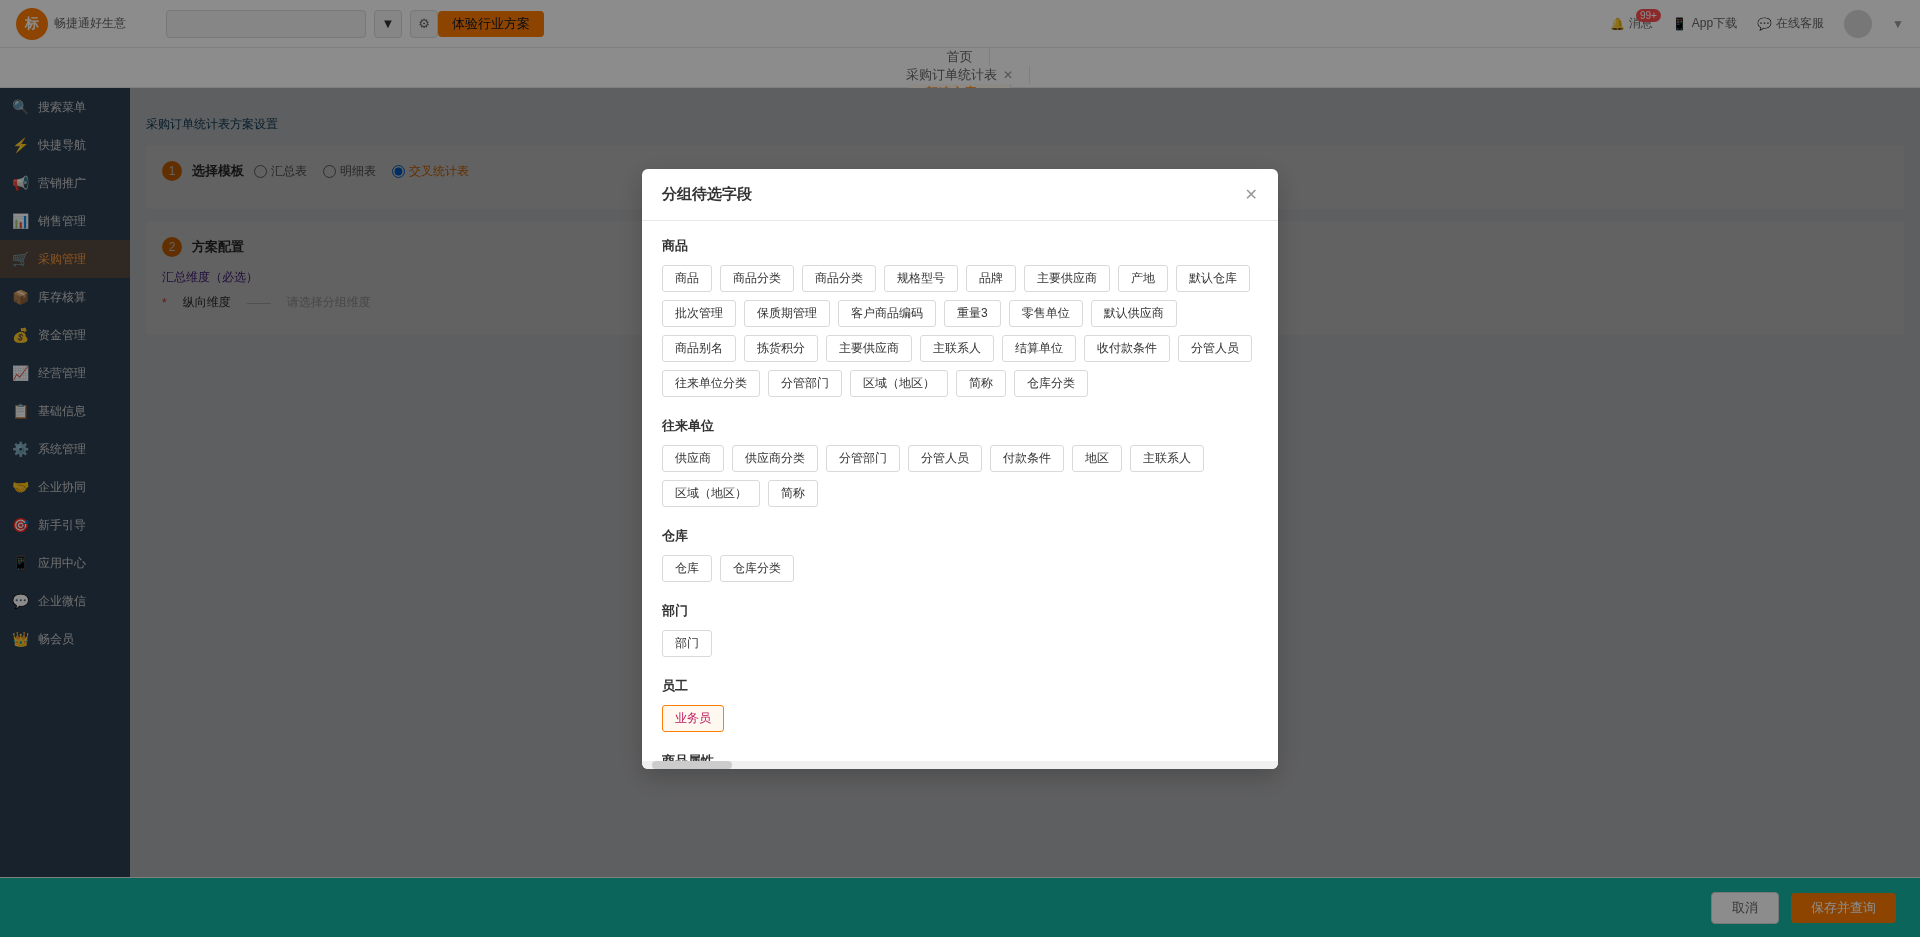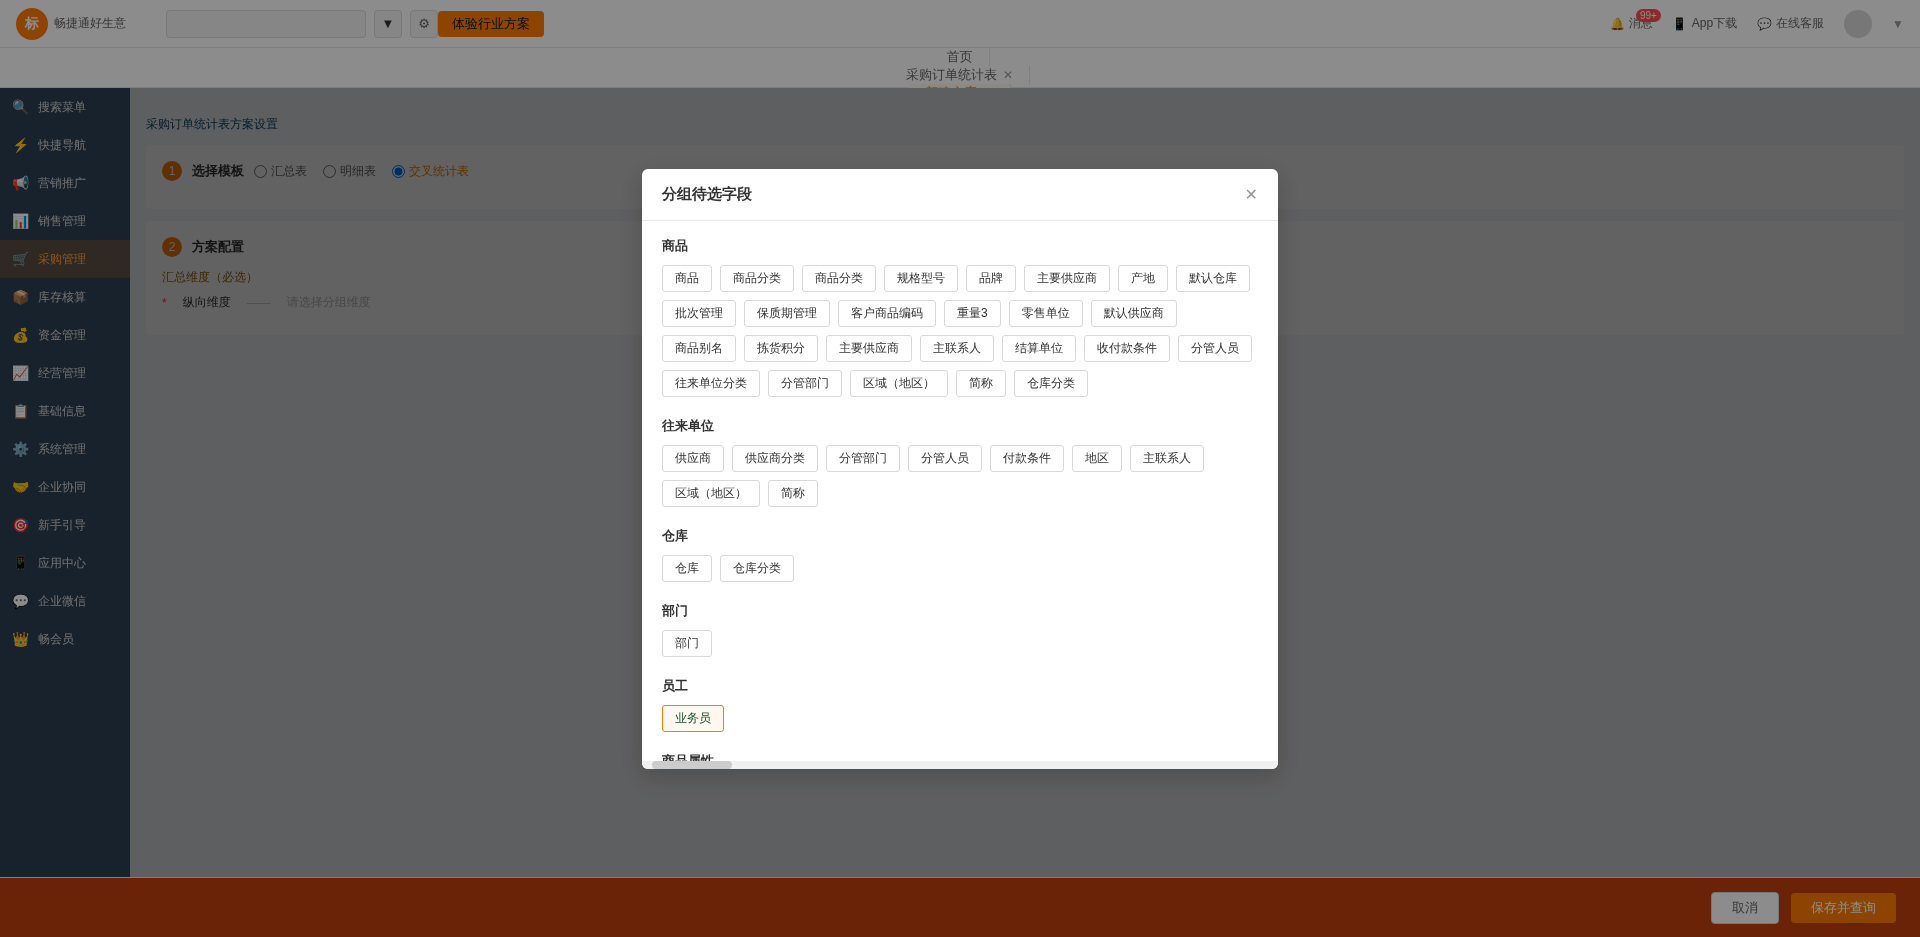--- a/index.html
+++ b/index.html
@@ -221,21 +221,21 @@
     .field-chip {
       border: 1px solid #d9d9d9;
       border-radius: 3px;
       padding: 4px 12px;
       font-size: 12px;
       color: #333;
       cursor: pointer;
       background: #fff;
       white-space: nowrap;
     }
-    .field-chip.selected { background: #fff8f0; border-color: #ff7d00; color: #14532d; }
+    .field-chip.selected { background: #fff8f0; border-color: #ff7d00; color: #be185d; }
 
     
     .bg-content {
       padding: 12px 0;
     }
     .page-breadcrumb {
       font-size: 12px; color: #0c4a6e; margin-bottom: 12px;
     }
     .step-section {
       background: #fff;
@@ -256,21 +256,21 @@
     .step-title { font-size: 13px; font-weight: bold; }
     .radio-group { display: flex; gap: 16px; align-items: center; }
     .radio-item { display: flex; align-items: center; gap: 4px; font-size: 12px; color: #666; cursor: pointer; }
     .radio-selected { color: #ff7d00; }
 
     
     .modal-footer-area {
       position: fixed;
       bottom: 0; left: 0; right: 0;
       height: 60px;
-      background: #c2410c;
+      background: #14b8a6;
       border-top: 1px solid #e8e8e8;
       display: flex;
       align-items: center;
       justify-content: flex-end;
       padding: 0 24px;
       gap: 12px;
       z-index: 5;
     }
     .btn-cancel {
       border: 1px solid #d9d9d9; background: #fff; color: #666;
@@ -442,21 +442,21 @@
                 <span>交叉统计表</span>
             </label>
           </div>
         </div>
       </div>
       <div class="step-section">
         <div class="step-header">
           <div class="step-badge">2</div>
           <span class="step-title">方案配置</span>
         </div>
-        <div style="font-size:12px; color:#a16207; margin-bottom:8px;">汇总维度（必选）</div>
+        <div style="font-size:12px; color:#4c1d95; margin-bottom:8px;">汇总维度（必选）</div>
         <div style="display:flex; gap:16px; align-items:center; margin-bottom:8px;">
           <span style="color:#f44; font-size:12px;">*</span>
           <span style="font-size:12px;">纵向维度</span>
           <span style="font-size:12px; color:#ccc;">——</span>
           <span style="font-size:12px; color:#bbb;">请选择分组维度</span>
         </div>
       </div>
     </div>
   </div>
 </div>

